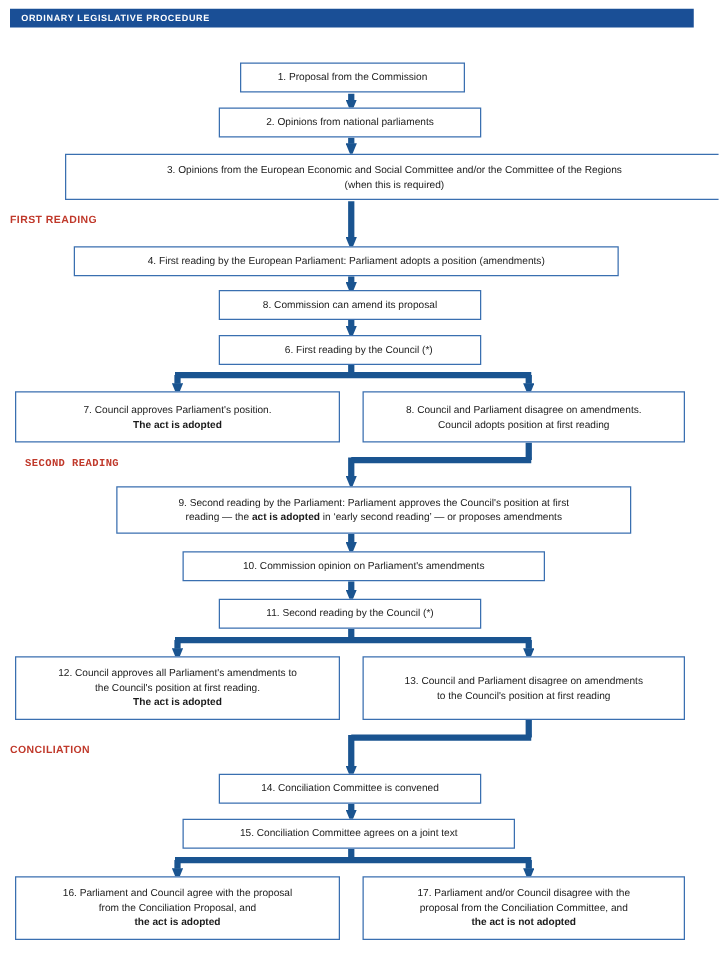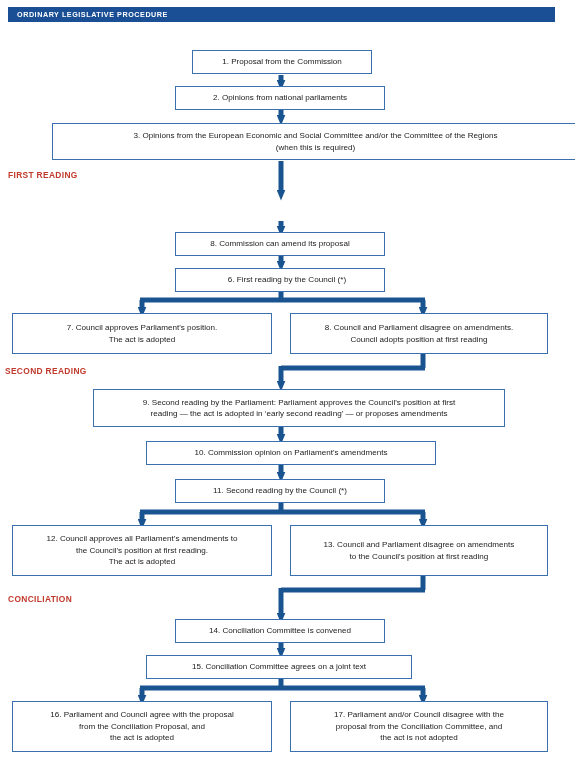--- a/index.html
+++ b/index.html
@@ -60,21 +60,21 @@
     display: flex;
     align-items: center;
     justify-content: center;
     text-align: center;
     color: #1b1b1b;
     font-size: 8.1px;
     line-height: 11.4px;
     padding: 2px 6px;
   }
   .box .txt { display: block; width: 100%; }
-  .box b { font-weight: normal; }
+  .box b { font-weight: bold; }
 
   
   .phase {
     position: absolute;
     color: #c0392b;
     font-size: 8.4px;
     font-weight: bold;
     letter-spacing: 0.35px;
     white-space: nowrap;
     line-height: 1;
@@ -132,38 +132,41 @@
       <line x1="281" y1="643" x2="281" y2="648" marker-end="url(#ah)"></line>
 
       <line x1="281" y1="679" x2="281" y2="688"></line>
       <line x1="140" y1="688" x2="425" y2="688"></line>
       <line x1="142" y1="688" x2="142" y2="695" marker-end="url(#ah)"></line>
       <line x1="423" y1="688" x2="423" y2="695" marker-end="url(#ah)"></line>
     </g>
   </svg>
 
   <div class="phase" style="left:8px; top:171px;">FIRST READING</div>
-  <div class="phase" style="left:5px; top:367px;">SECOND READING</div>
+  <div class="phase" style="left:20px; top:367px;font-family:Liberation Mono, monospace;">SECOND READING</div>
   <div class="phase" style="left:8px; top:595px;">CONCILIATION</div>
 
   <div class="box" style="left:192px; top:50px; width:180px; height:24px;">
     <span class="txt"><span>1. Proposal from the Commission</span></span>
   </div>
 
   <div class="box" style="left:175px; top:86px; width:210px; height:24px;">
     <span class="txt"><span>2. Opinions from national parliaments</span></span>
   </div>
 
   <div class="box" style="left:24px; top:123px; width:527px; height:37px;margin-left:28px;">
     <span class="txt">
       <span>3. Opinions from the European Economic and Social Committee and/or the Committee of the Regions</span><br>
       <span>(when this is required)</span>
     </span>
   </div>
 
+  <div class="box" style="left:59px; top:197px; width:436px; height:24px;">
+    <span class="txt"><span>4. First reading by the European Parliament: Parliament adopts a position (amendments)</span></span>
+  </div>
 
   <div class="box" style="left:175px; top:232px; width:210px; height:24px;">
     <span class="txt"><span>8. Commission can amend its proposal</span></span>
   </div>
 
   <div class="box" style="left:175px; top:268px; width:210px; height:24px;padding-left:20px;">
     <span class="txt"><span>6. First reading by the Council (*)</span></span>
   </div>
 
   <div class="box" style="left:12px; top:313px; width:260px; height:41px;">

